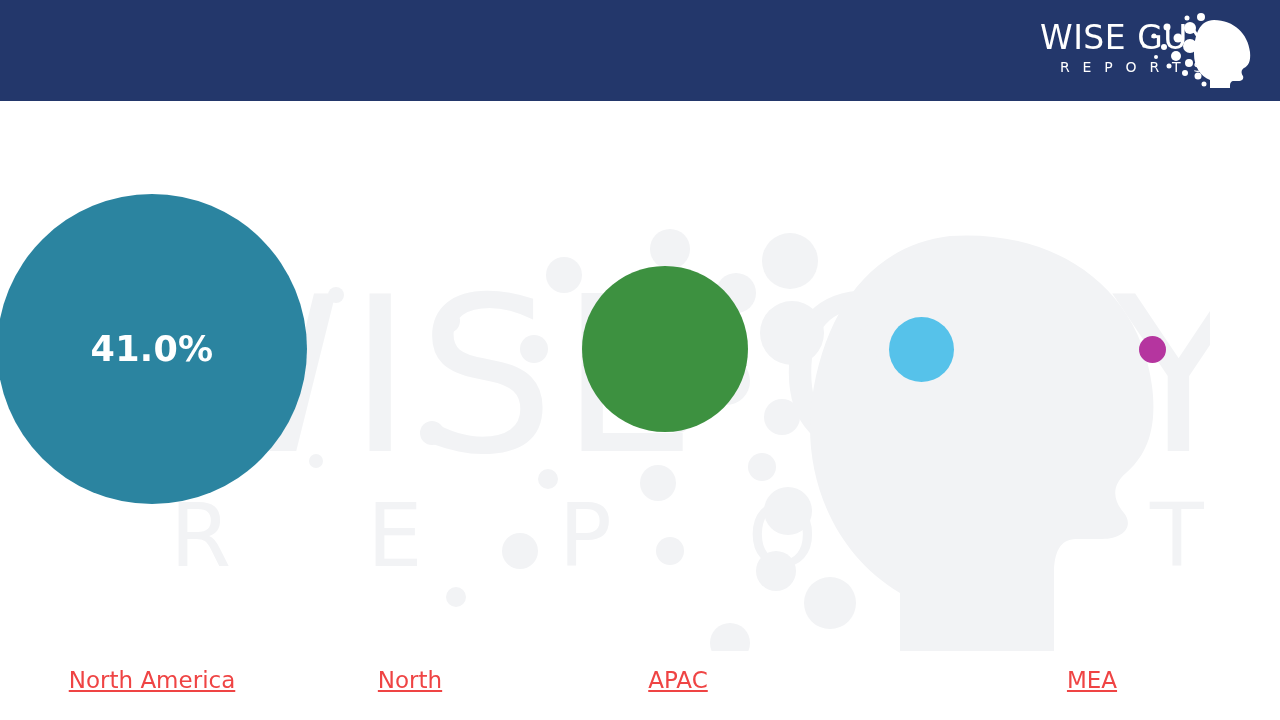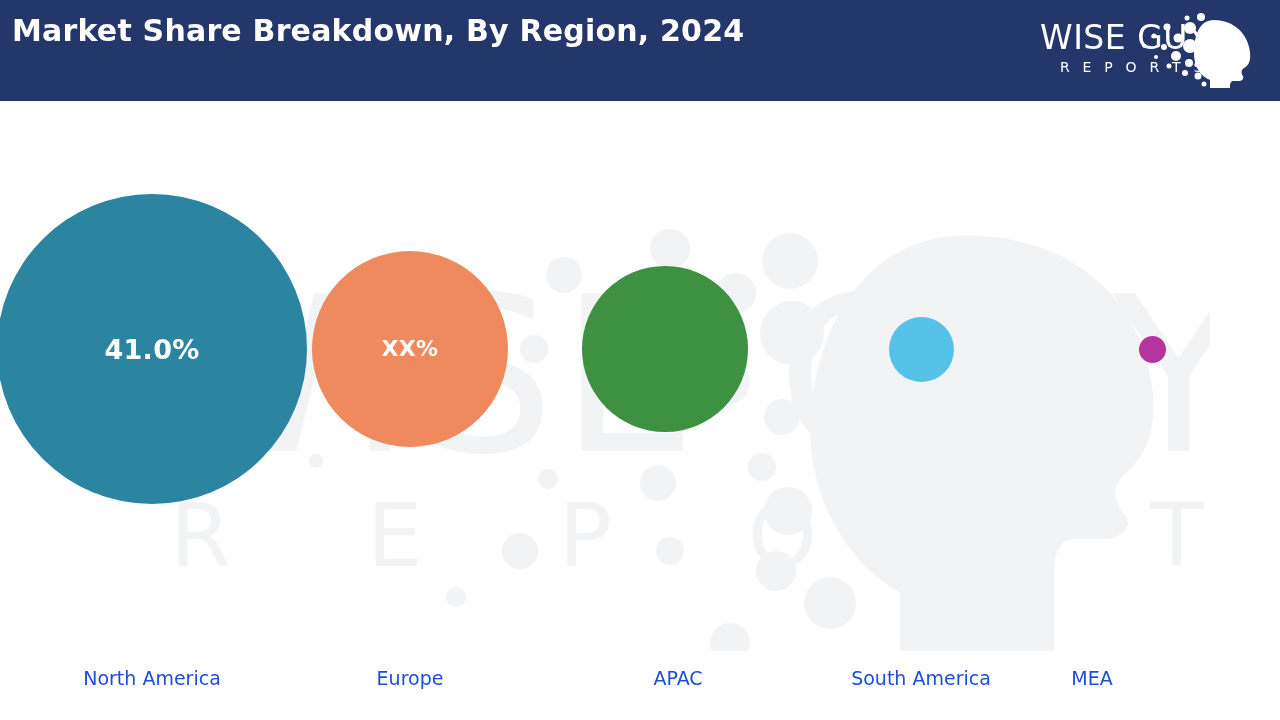--- a/index.html
+++ b/index.html
@@ -78,44 +78,44 @@
     position: absolute;
     border-radius: 50%;
     display: flex;
     align-items: center;
     justify-content: center;
     box-sizing: border-box;
   }
   .bubble-label {
     color: #ffffff;
     font-weight: bold;
-    font-size: 27px;
+    font-size: 35px;
     letter-spacing: 0.3px;
     white-space: nowrap;
     line-height: 1;
   }
   .bubble-label.small { font-size: 22px; }
 
   
   .cat-label {
     position: absolute;
     top: 566px;
-    font-size: 19px;
-    color: #1d4ed8;
+    font-size: 23px;
+    color: #ef4444;
     white-space: nowrap;
     transform: translateX(-50%);
+    text-decoration: underline;
   }
 </style>
 </head>
 <body>
 
 <div id="page">
 
   <div id="header" style="background: rgb(35, 55, 107);">
-    <div id="header-title">Market Share Breakdown, By Region, 2024</div>
 
     <div id="logo">
       <svg viewBox="0 0 224 78" width="224" height="78" aria-hidden="true">
 
         <text x="2" y="39" font-family="DejaVu Sans, sans-serif" font-size="33" fill="#ffffff" letter-spacing="0.5">WISE GUY</text>
         <text x="22" y="62" font-family="DejaVu Sans, sans-serif" font-size="14" fill="#ffffff" letter-spacing="4.2">R E P O R T S</text>
 
         <g fill="#ffffff">
           <path d="M176 10 C196 10 210 24 212 42 C213 52 210 56 206 58
                    C203 60 203 63 205 66 C206 69 204 71 200 71
@@ -186,36 +186,32 @@
           <circle cx="600" cy="422" r="20"></circle>
             <circle cx="742" cy="120" r="16"></circle>
         </g>
       </svg>
     </div>
 
     <div class="bubble" style="width: 310px; height: 310px; left: -3px; top: 93px; background: rgb(43, 132, 160);">
       <span class="bubble-label">41.0%</span>
     </div>
 
-    <div class="bubble" style="width: 196px; height: 196px; left: 312px; top: 150px; background: rgb(238, 138, 94);">
-      <span class="bubble-label small">XX%</span>
-    </div>
 
     <div class="bubble" style="width: 166px; height: 166px; left: 582px; top: 165px; background: rgb(61, 145, 64);">
       <span class="bubble-label small"></span>
     </div>
 
     <div class="bubble" style="width: 65px; height: 65px; left: 888.5px; top: 215.5px; background: rgb(86, 194, 234);">
       <span class="bubble-label small"></span>
     </div>
 
     <div class="bubble" style="width: 27px; height: 27px; left: 1138.5px; top: 234.5px; background: rgb(181, 53, 159);">
       <span class="bubble-label small"></span>
     </div>
 
     <div class="cat-label" style="left: 152px;">North America</div>
-    <div class="cat-label" style="left: 410px;">Europe</div>
+    <div class="cat-label" style="left: 410px;">North</div>
     <div class="cat-label" style="left: 678px;">APAC</div>
-    <div class="cat-label" style="left: 921px;">South America</div>
     <div class="cat-label" style="left: 1092px;">MEA</div>
 
   </div>
 </div>
 
 </body></html>

